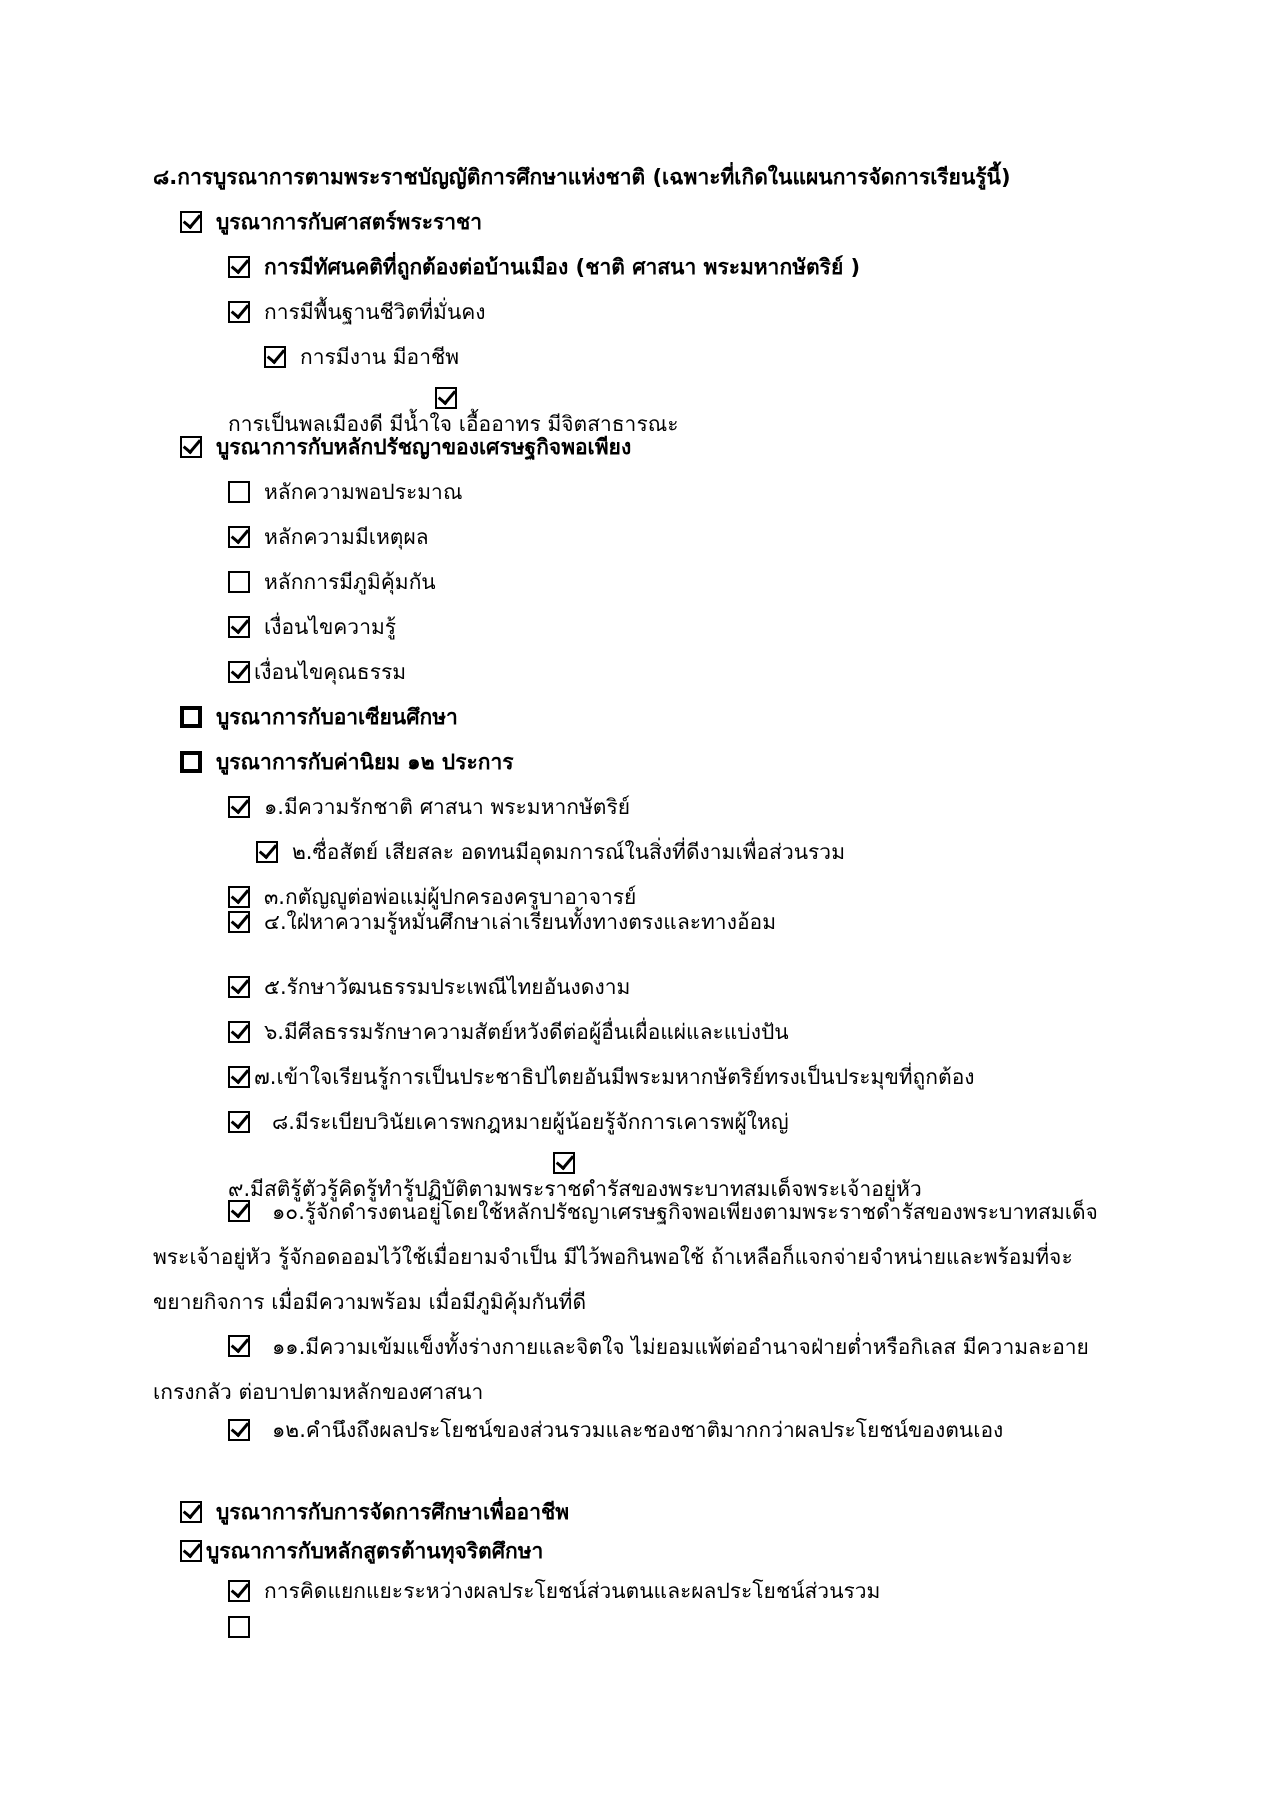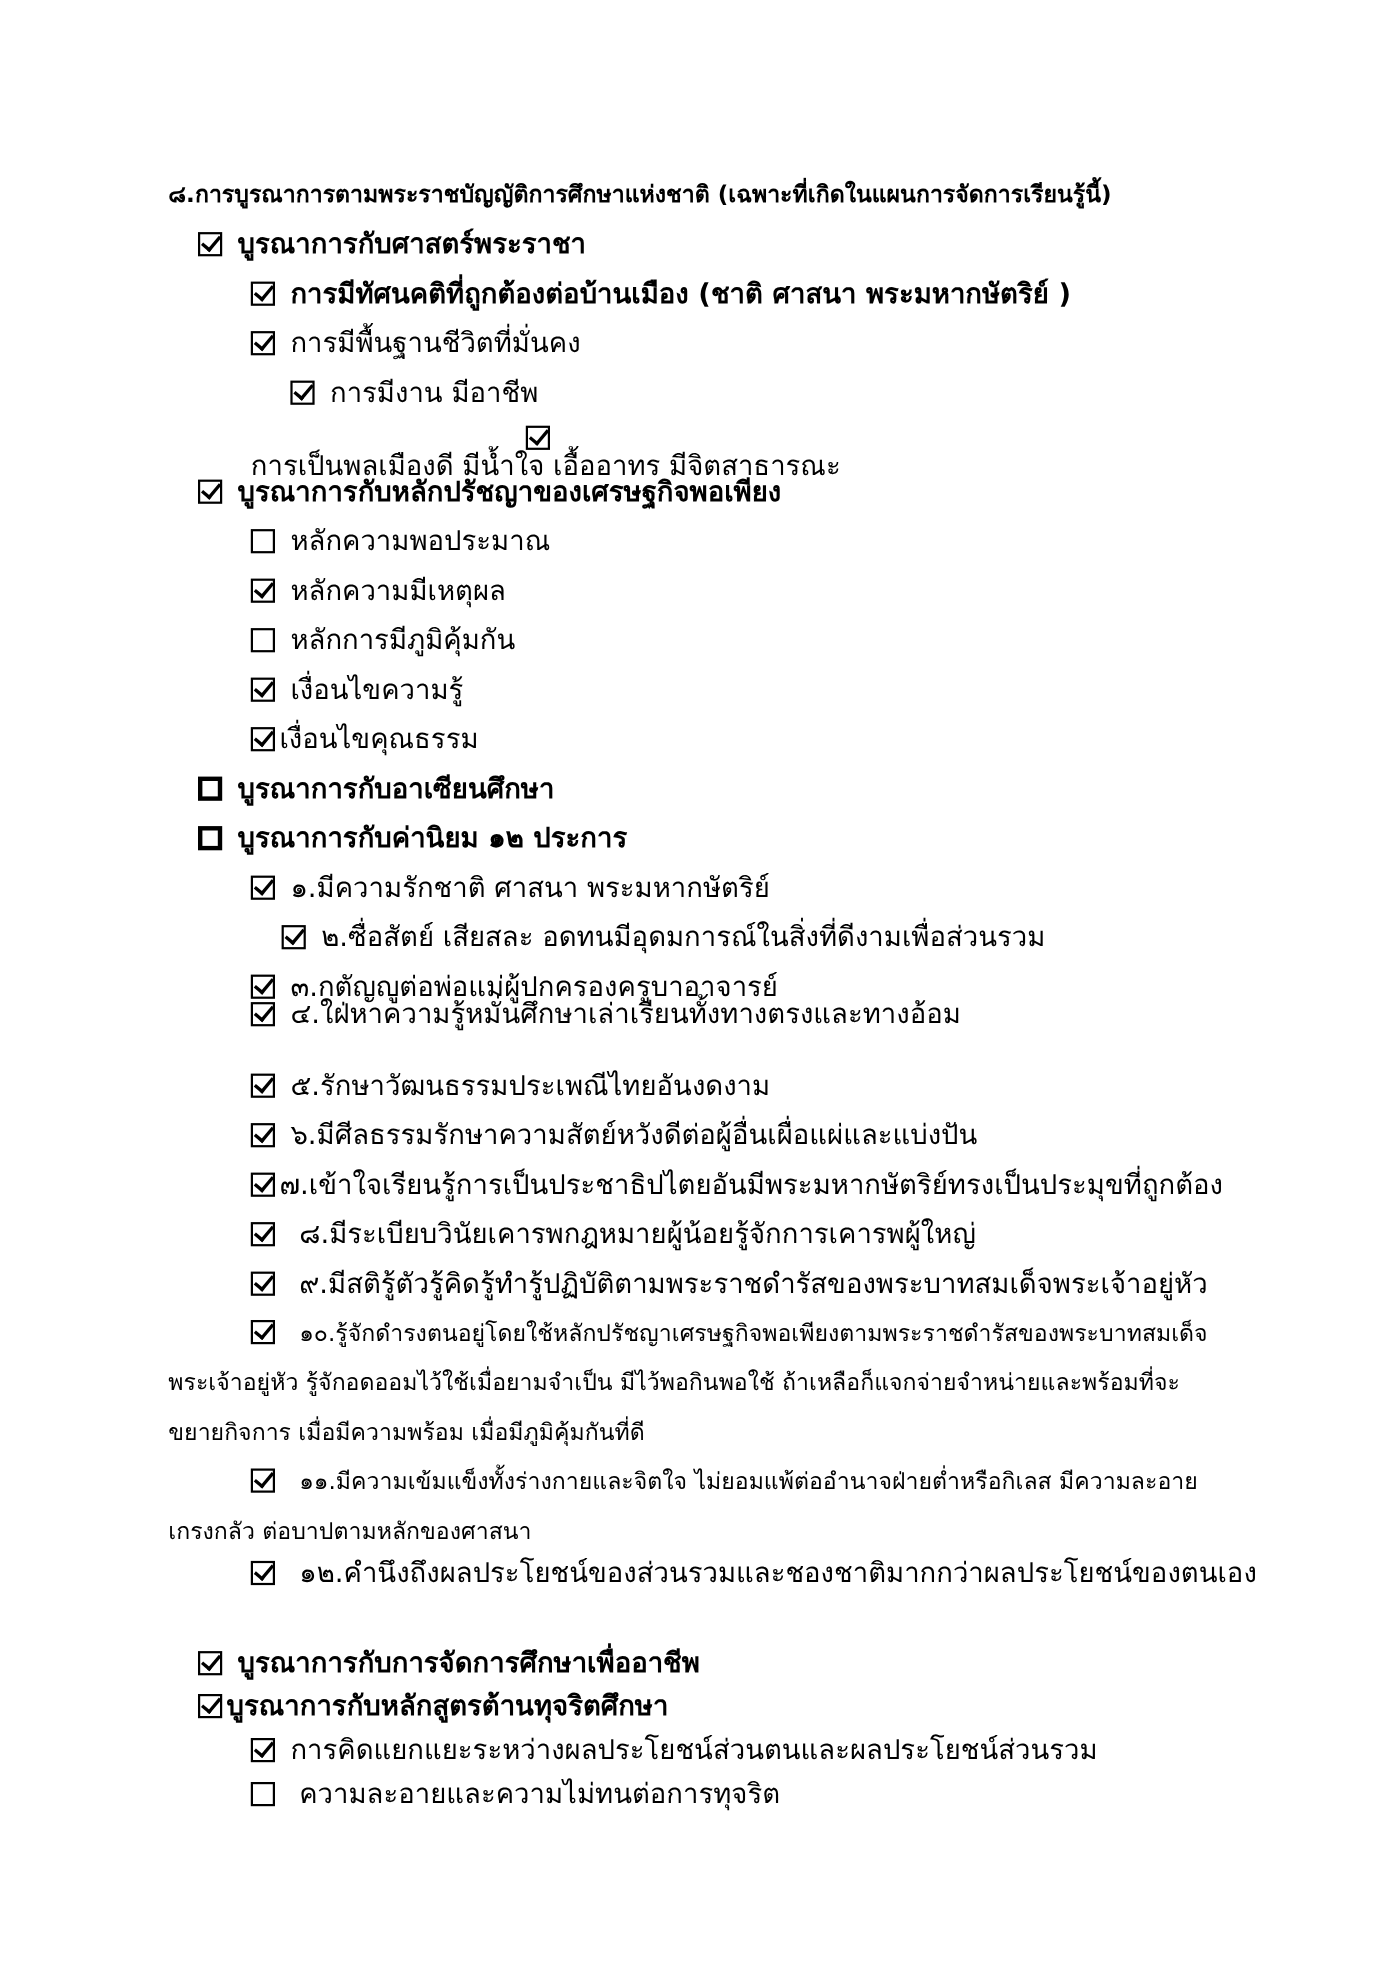--- a/index.html
+++ b/index.html
@@ -3,21 +3,21 @@
   <meta charset="utf-8">
   <style>
     html, body { margin: 0; padding: 0; background: #ffffff; }
     body {
       width: 1273px; height: 1800px; position: relative; overflow: hidden;
       font-family: "DejaVu Sans", "Liberation Sans", sans-serif;
       color: #000;
     }
     .line {
       position: absolute; white-space: nowrap;
-      font-size: 25px; line-height: 30px;
+      font-size: 21px; line-height: 30px;
       display: flex; align-items: center;
     }
     .bold { font-weight: bold; }
     .title { font-size: 21px; font-weight: bold; }
     .cb {
       display: inline-block; position: relative; box-sizing: border-box;
       width: 22px; height: 22px; border: 2.5px solid #000; margin-right: 14px;
       flex: none;
     }
     .cb.heavy { border-width: 4px; }
@@ -121,21 +121,21 @@
     <span>๖.มีศีลธรรมรักษาความสัตย์หวังดีต่อผู้อื่นเผื่อแผ่และแบ่งปัน</span>
   </div>
   <div class="line" style="left:228px; top:1062px;">
     <span class="cb checked tight"></span>
     <span>๗.เข้าใจเรียนรู้การเป็นประชาธิปไตยอันมีพระมหากษัตริย์ทรงเป็นประมุขที่ถูกต้อง</span>
   </div>
   <div class="line" style="left:228px; top:1107px;">
     <span class="cb checked wide"></span>
     <span>๘.มีระเบียบวินัยเคารพกฎหมายผู้น้อยรู้จักการเคารพผู้ใหญ่</span>
   </div>
-  <div class="line" style="left:228px; top:1152px;">
+  <div class="line" style="left:228px; top:1152px;flex-direction:column;">
     <span class="cb checked wide"></span>
     <span>๙.มีสติรู้ตัวรู้คิดรู้ทำรู้ปฏิบัติตามพระราชดำรัสของพระบาทสมเด็จพระเจ้าอยู่หัว</span>
   </div>
   <div class="para" style="top:1190px;">
     <span class="cb checked"></span><span>๑๐.รู้จักดำรงตนอยู่โดยใช้หลักปรัชญาเศรษฐกิจพอเพียงตามพระราชดำรัสของพระบาทสมเด็จพระเจ้าอยู่หัว รู้จักอดออมไว้ใช้เมื่อยามจำเป็น มีไว้พอกินพอใช้ ถ้าเหลือก็แจกจ่ายจำหน่ายและพร้อมที่จะขยายกิจการ เมื่อมีความพร้อม เมื่อมีภูมิคุ้มกันที่ดี</span>
   </div>
   <div class="para" style="top:1325px;">
     <span class="cb checked"></span><span>๑๑.มีความเข้มแข็งทั้งร่างกายและจิตใจ ไม่ยอมแพ้ต่ออำนาจฝ่ายต่ำหรือกิเลส มีความละอายเกรงกลัว ต่อบาปตามหลักของศาสนา</span>
   </div>
   <div class="line" style="left:228px; top:1415px;">
@@ -151,16 +151,15 @@
   <div class="line bold" style="left:180px; top:1536px;">
     <span class="cb checked tight"></span>
     <span>บูรณาการกับหลักสูตรต้านทุจริตศึกษา</span>
   </div>
   <div class="line" style="left:228px; top:1576px;">
     <span class="cb checked"></span>
     <span>การคิดแยกแยะระหว่างผลประโยชน์ส่วนตนและผลประโยชน์ส่วนรวม</span>
   </div>
   <div class="line" style="left:228px; top:1616px;">
     <span class="cb wide"></span>
-    <span>ความละอายและความไม่ทนต่อการทุจริต</span>
   </div>
 
 </div>
 
 </body></html>

